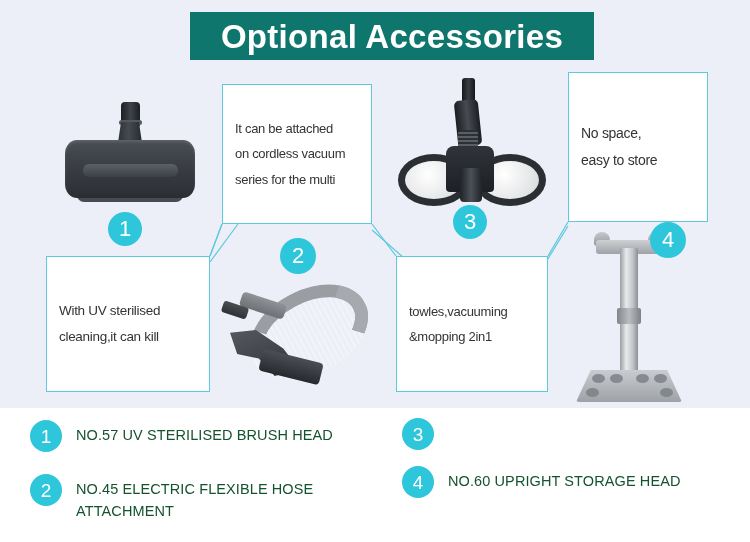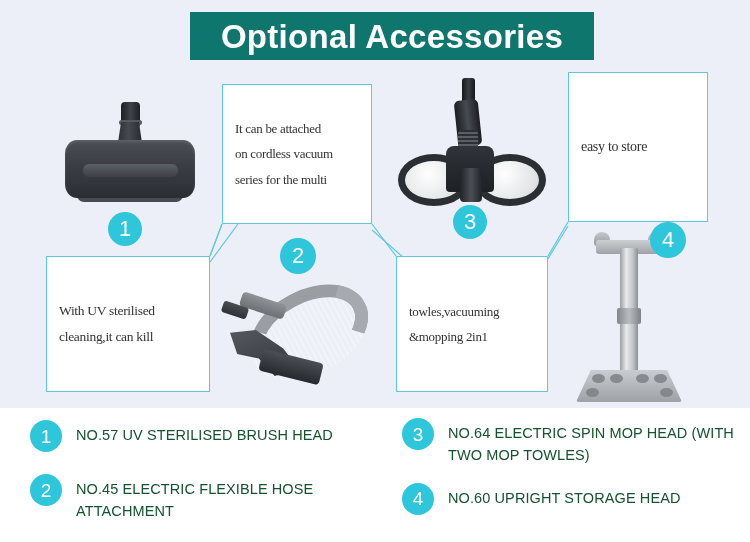--- a/index.html
+++ b/index.html
@@ -25,21 +25,20 @@
 
   
   #connectors{position:absolute;left:0;top:0;width:750px;height:542px;}
 
   
   .callout{
     position:absolute;background:#ffffff;border:1px solid #5ec8dd;
     box-sizing:border-box;
     display:flex;flex-direction:column;justify-content:center;
     padding:6px 12px;
-    font-family:Liberation Serif, serif;
   }
   .callout .ln{
     color:#333333;font-size:13.5px;line-height:1.95;
     letter-spacing:-0.3px;white-space:nowrap;
   }
   #callout-1{left:46px;top:256px;width:164px;height:136px;}
   #callout-2{left:222px;top:84px;width:150px;height:140px;}
   #callout-3{left:396px;top:256px;width:152px;height:136px;}
   #callout-4{left:568px;top:72px;width:140px;height:150px;}
   #callout-4 .ln{font-size:14px;}
@@ -313,20 +312,21 @@
     <span class="ln">on cordless vacuum</span>
     <span class="ln">series for the multi</span>
   </div>
 
   <div class="callout" id="callout-3">
     <span class="ln">towles,vacuuming</span>
     <span class="ln">&amp;mopping 2in1</span>
   </div>
 
   <div class="callout" id="callout-4">
+    <span class="ln">No space,</span>
     <span class="ln">easy to store</span>
   </div>
 
   <div class="badge" id="badge-d1">1</div>
   <div class="badge" id="badge-d2">2</div>
   <div class="badge" id="badge-d3">3</div>
   <div class="badge" id="badge-d4">4</div>
 
   <div class="legend">
     <div class="legend-col left">
@@ -335,21 +335,20 @@
         <div class="legend-text">NO.57 UV STERILISED BRUSH HEAD</div>
       </div>
       <div class="legend-row" id="lg-row-2">
         <div class="legend-badge">2</div>
         <div class="legend-text">NO.45 ELECTRIC FLEXIBLE HOSE ATTACHMENT</div>
       </div>
     </div>
     <div class="legend-col right">
       <div class="legend-row" id="lg-row-3">
         <div class="legend-badge">3</div>
-        <div class="legend-text">NO.64 ELECTRIC SPIN MOP HEAD (WITH TWO MOP TOWLES)</div>
       </div>
       <div class="legend-row" id="lg-row-4">
         <div class="legend-badge">4</div>
         <div class="legend-text">NO.60 UPRIGHT STORAGE HEAD</div>
       </div>
     </div>
   </div>
 
 </div>
 

